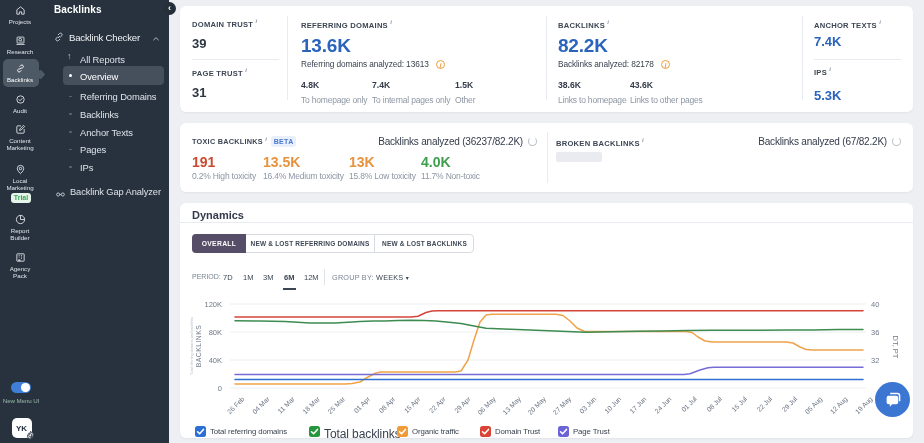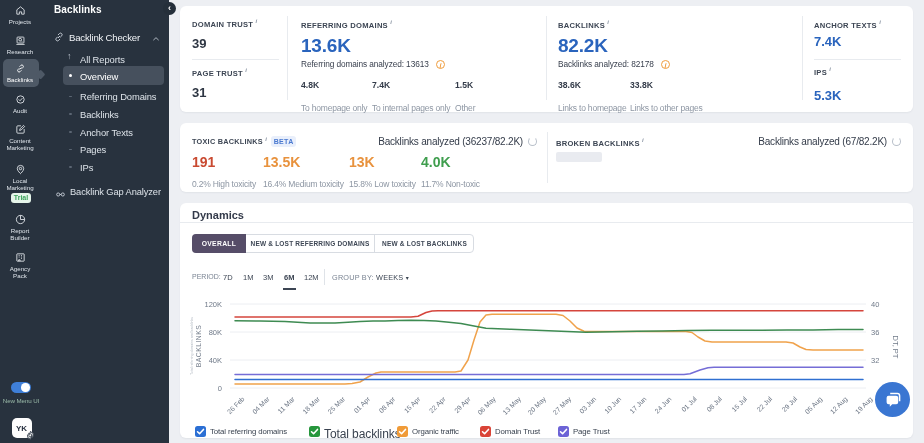--- a/index.html
+++ b/index.html
@@ -20,21 +20,21 @@
   
   .card { background:#fff; border-radius:6px; box-shadow:0 1px 2px rgba(40,50,70,.06); }
   #card1 { left:180px; top:6px; width:733px; height:106px; }
   #card2 { left:180px; top:123px; width:733px; height:69px; }
   #card3 { left:180px; top:203px; width:733px; height:235px; }
   .hdr { font-size:7.6px; font-weight:bold; letter-spacing:.25px; color:#3d4654; white-space:nowrap; }
   .hdr sup { font-size:6px; font-weight:bold; font-style:italic; color:#8d97a5; }
   .bignum { font-size:19px; font-weight:bold; color:#2a64bd; letter-spacing:-0.2px;}
   .mednum { font-size:13px; font-weight:bold; color:#2a64bd; }
   .sn { font-size:8.6px; font-weight:bold; color:#333b49; white-space:nowrap; }
-  .sl { font-size:8.5px; letter-spacing:-0.2px; color:#8d96a3; white-space:nowrap;margin-top:8px; }
+  .sl { font-size:8.5px; letter-spacing:-0.2px; color:#8d96a3; white-space:nowrap; }
   .vdiv { position:absolute; width:1px; background:#e8ebef; }
   .hline { position:absolute; height:1px; background:#e8ebef; }
   .analyzed { font-size:8.3px; letter-spacing:-0.1px; color:#383f4d; white-space:nowrap; }
   .spin { position:absolute; width:9px; height:9px; border-radius:50%; border:1.5px solid #b9c0ca; border-top-color:transparent; }
 </style>
 </head>
 <body>
 <div id="rail" class="abs"></div>
 <div id="side" class="abs"></div>
 <div id="main" class="abs" style="left:169px;top:0;width:755px;height:443px;background:#edeff3;"></div>
@@ -171,21 +171,21 @@
     <div class="abs sl" style="left:192px;top:88.5px;">To internal pages only</div>
   <div class="abs sn" style="left:275px;top:74px;">1.5K</div>
     <div class="abs sl" style="left:275px;top:88.5px;">Other</div>
 
   <div class="abs hdr" style="left:378px;top:13px;">BACKLINKS <sup>i</sup></div>
   <div class="abs bignum" style="left:378px;top:29px;">82.2K</div>
   <div class="abs analyzed" style="left:378px;top:53px;">Backlinks analyzed: 82178</div>
   <div class="abs" style="left:481px;top:53.5px;width:9px;height:9px;border:1.2px solid #ef9d3e;border-radius:50%;color:#ef9d3e;font-size:7px;text-align:center;line-height:9px;font-style:italic;font-weight:bold;">i</div>
   <div class="abs sn" style="left:378px;top:74px;">38.6K</div>
     <div class="abs sl" style="left:378px;top:88.5px;">Links to homepage</div>
-  <div class="abs sn" style="left:450px;top:74px;">33.8K</div>
+  <div class="abs sn" style="left:450px;top:74px;">43.6K</div>
     <div class="abs sl" style="left:450px;top:88.5px;">Links to other pages</div>
 
   <div class="abs hdr" style="left:634px;top:13px;">ANCHOR TEXTS <sup>i</sup></div>
   <div class="abs mednum" style="left:634px;top:28px;">7.4K</div>
   <div class="hline" style="left:634px;top:52.5px;width:87px;"></div>
   <div class="abs hdr" style="left:634px;top:59.5px;">IPS <sup>i</sup></div>
   <div class="abs mednum" style="left:634px;top:81.5px;">5.3K</div>
 </div>
 
 <div id="card2" class="card abs">

